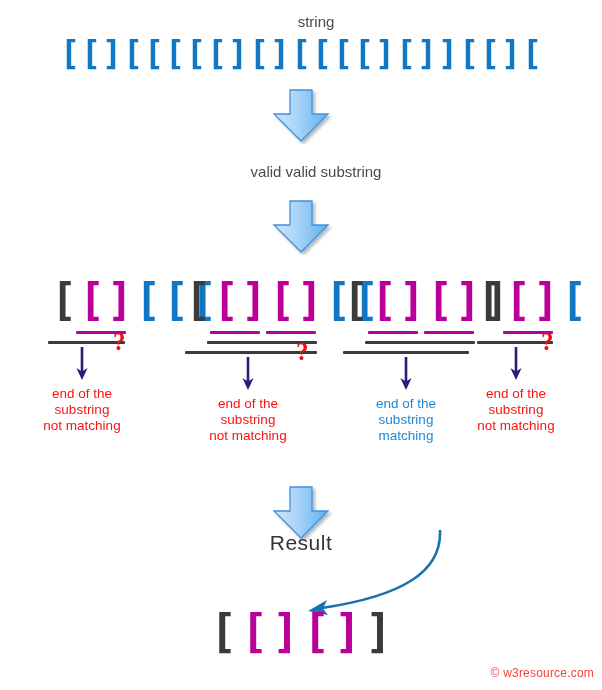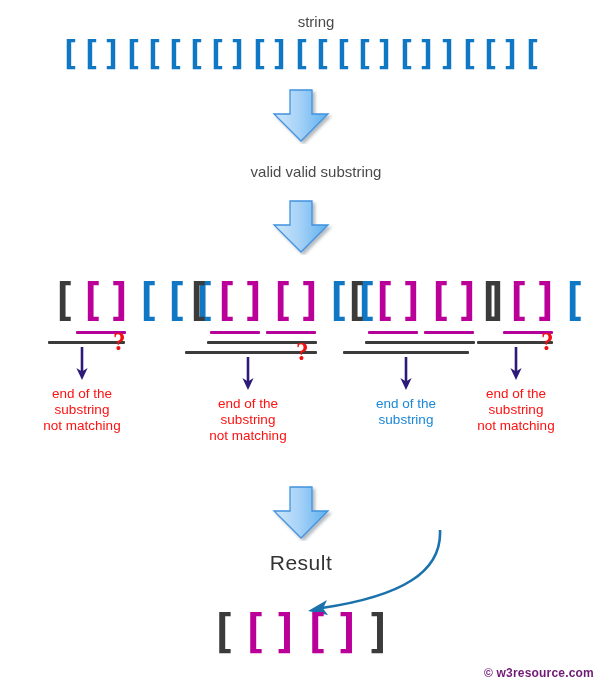--- a/index.html
+++ b/index.html
@@ -66,21 +66,21 @@
     font-size:13.5px; line-height:16px; text-align:center; width:132px;
   }
   .a-red{ color:#fd1111; }
   .a-blue{ color:#1a87d8; }
 
   
   #curve{ left:290px; top:530px; }
 
   
   #watermark{
-    right:8px; bottom:10px; color:#701a75; font-size:12px; font-weight:700;
+    right:8px; bottom:10px; color:#ef4444; font-size:12px; font-weight:400;
     letter-spacing:.2px;
   }
 </style>
 </head>
 <body>
 
 <div class="abs caption" style="top:13px;">string</div>
 
 <div class="abs bracketrow" id="top-string">
     <span class="brk c-blue">[</span>
@@ -195,20 +195,21 @@
 <div class="uline u-dark" style="left:343px;top:351px;width:126px;"></div>
 <div class="abs smallarrow" style="left:398px;top:357px;">
   <svg width="16" height="34" viewBox="0 0 16 34" xmlns="http://www.w3.org/2000/svg">
     <path d="M8 0 L8 26" stroke="#2e1a78" stroke-width="2.6" fill="none"></path>
     <path d="M8 33 L2.4 21 L8 24.4 L13.6 21 Z" fill="#2e1a78"></path>
   </svg>
 </div>
 <div class="abs annot a-blue" style="left:340px;top:396px;">
   <div>end of the</div>
   <div>substring</div>
+  <div>matching</div>
 </div>
 
 <div class="abs bracketrow group" id="g3-row" style="left:476px;top:278px;">
     <span class="brk c-dark">[</span>
     <span class="brk c-mag">[</span>
     <span class="brk c-mag">]</span>
     <span class="brk c-blue">[</span>
   </div>
 <div class="uline u-mag" style="left:503px;top:331px;width:50px;"></div>
 <div class="uline u-dark" style="left:477px;top:341px;width:76px;"></div>
@@ -231,21 +232,21 @@
   </svg>
 </div>
 
 <div class="abs" id="curve">
   <svg width="160" height="95" viewBox="0 0 160 95" xmlns="http://www.w3.org/2000/svg">
     <path d="M150 0 C152 42 112 66 32 78" stroke="#1a72ad" stroke-width="2.6" fill="none" stroke-linecap="round"></path>
     <path d="M18 81 L37 70 L33 78.5 L38 85 Z" fill="#1a72ad"></path>
   </svg>
 </div>
 
-<div class="abs result-label" style="top:551px;left:0;width:602px;">Result</div>
+<div class="abs result-label" style="top:531px;left:0;width:602px;">Result</div>
 
 <div class="abs bracketrow" id="result-string">
     <span class="brk c-dark">[</span>
     <span class="brk c-mag">[</span>
     <span class="brk c-mag">]</span>
     <span class="brk c-mag">[</span>
     <span class="brk c-mag">]</span>
     <span class="brk c-dark">]</span>
   </div>
 

